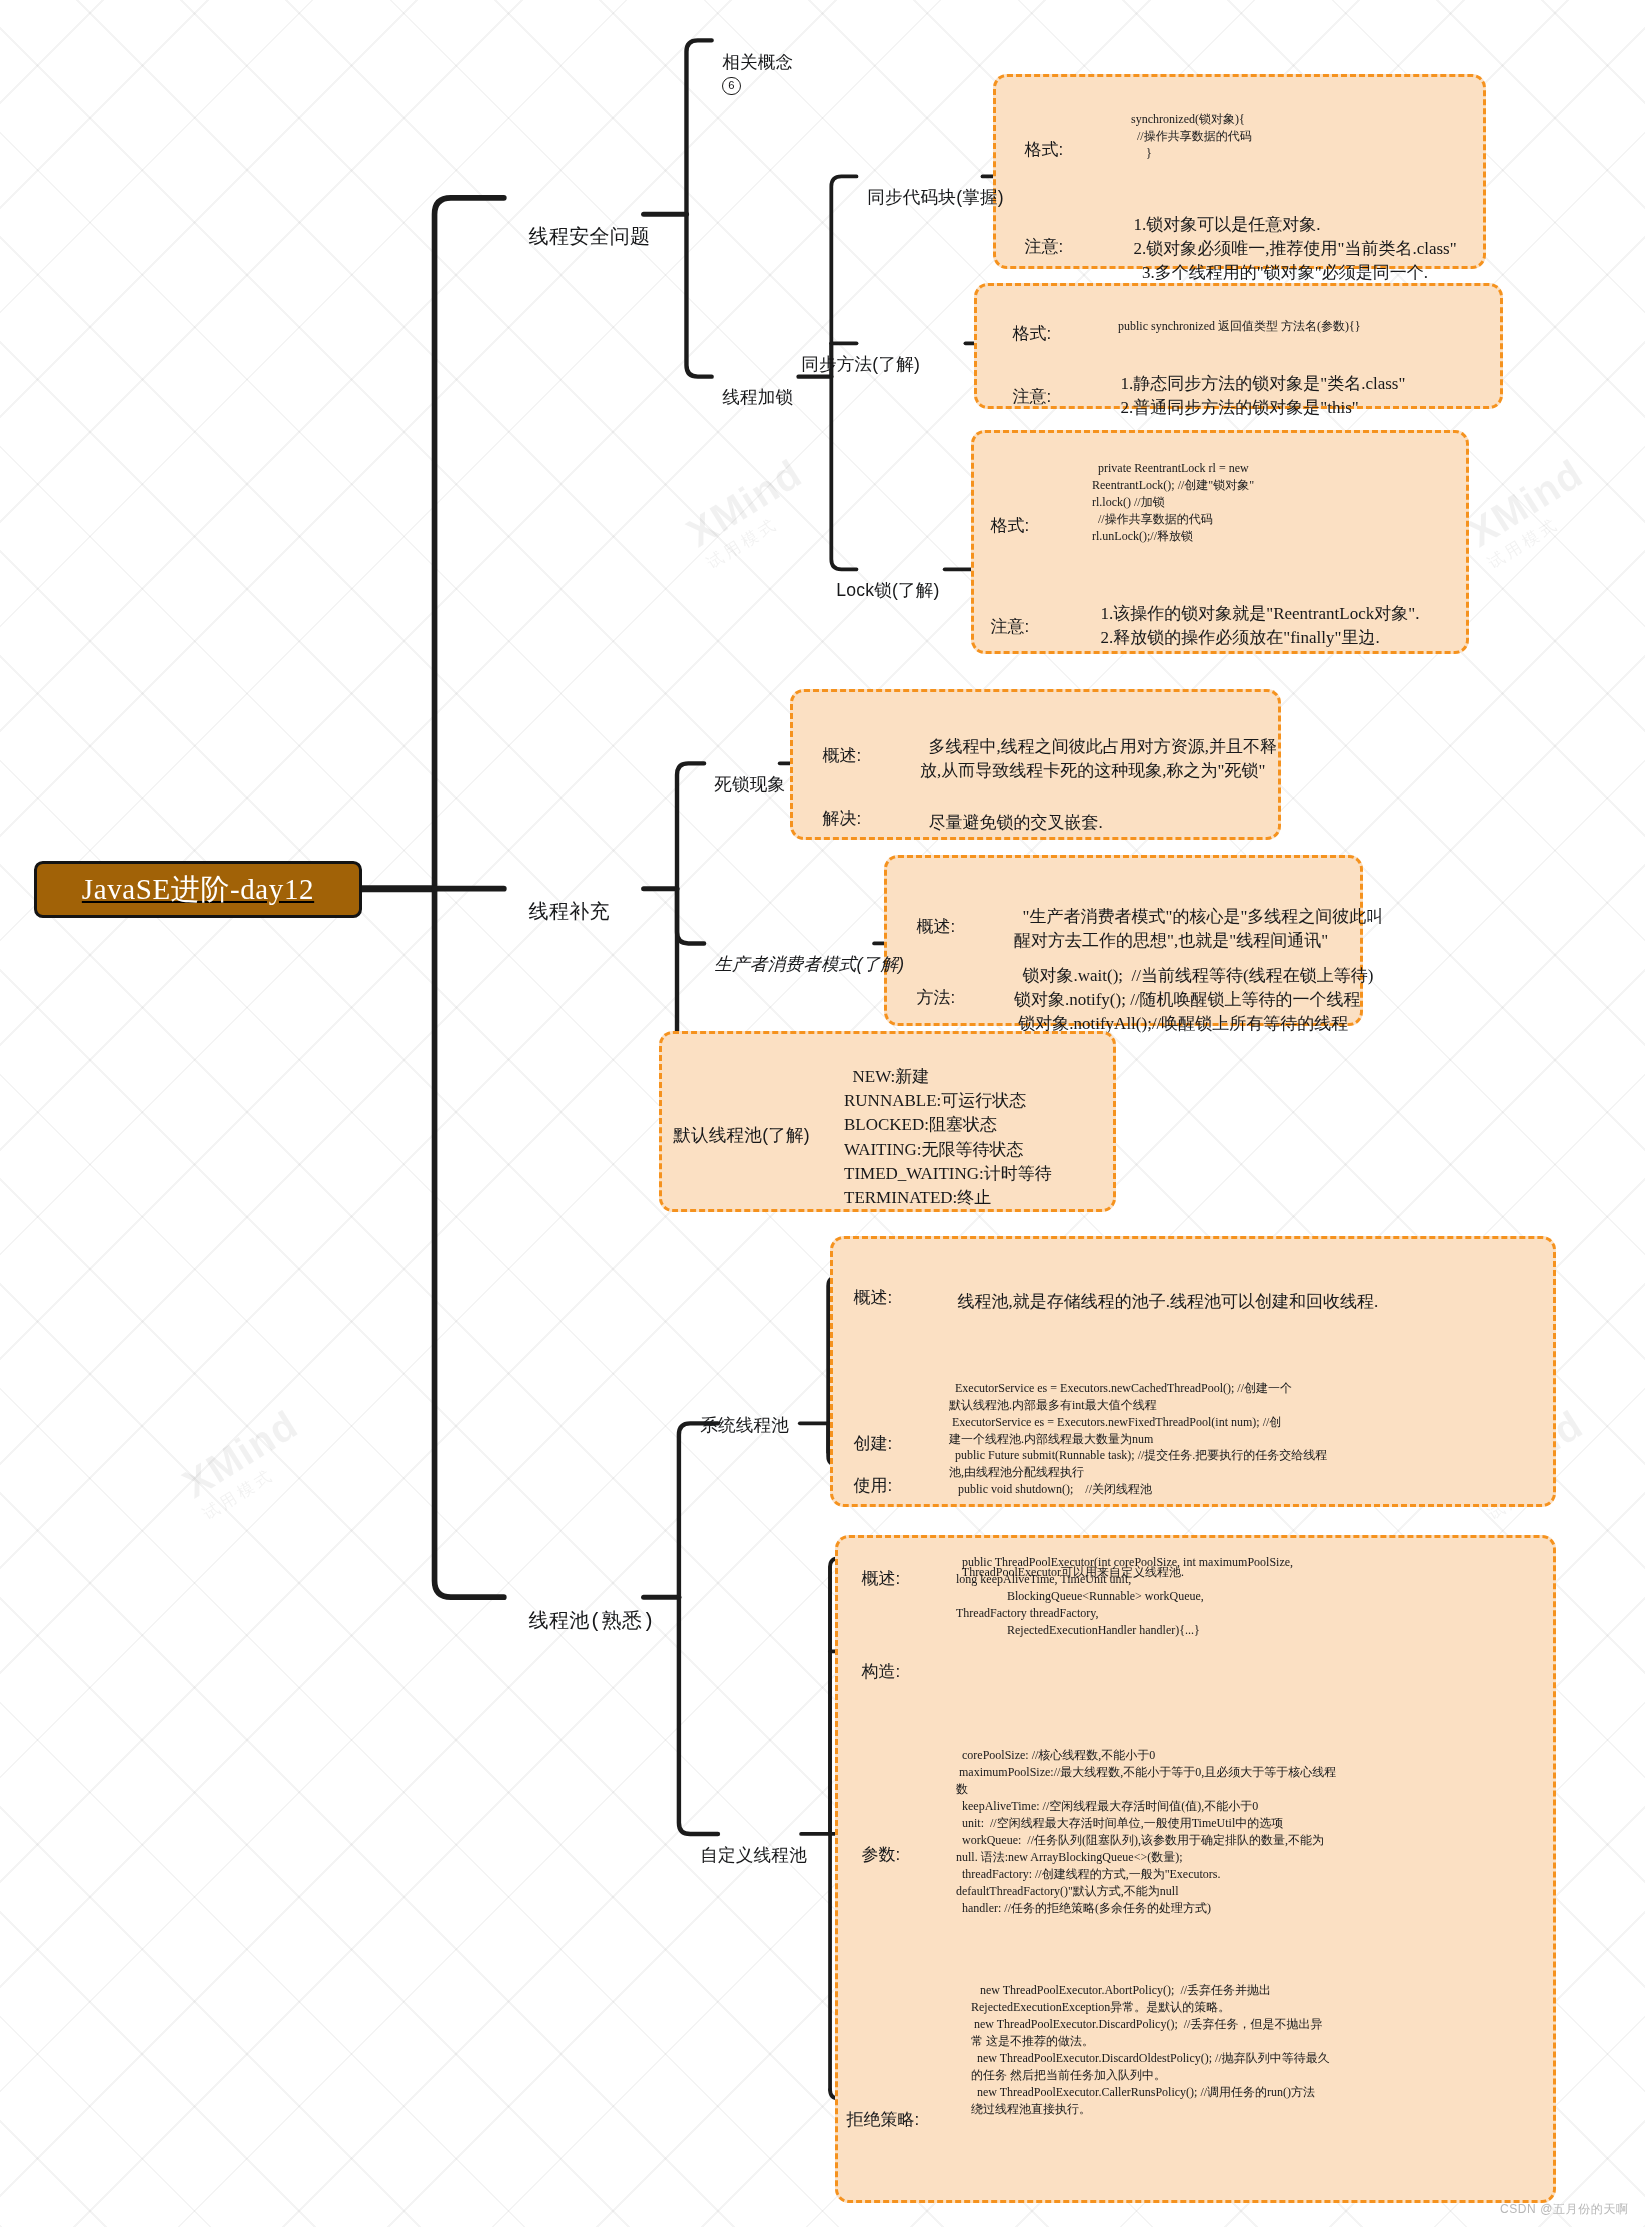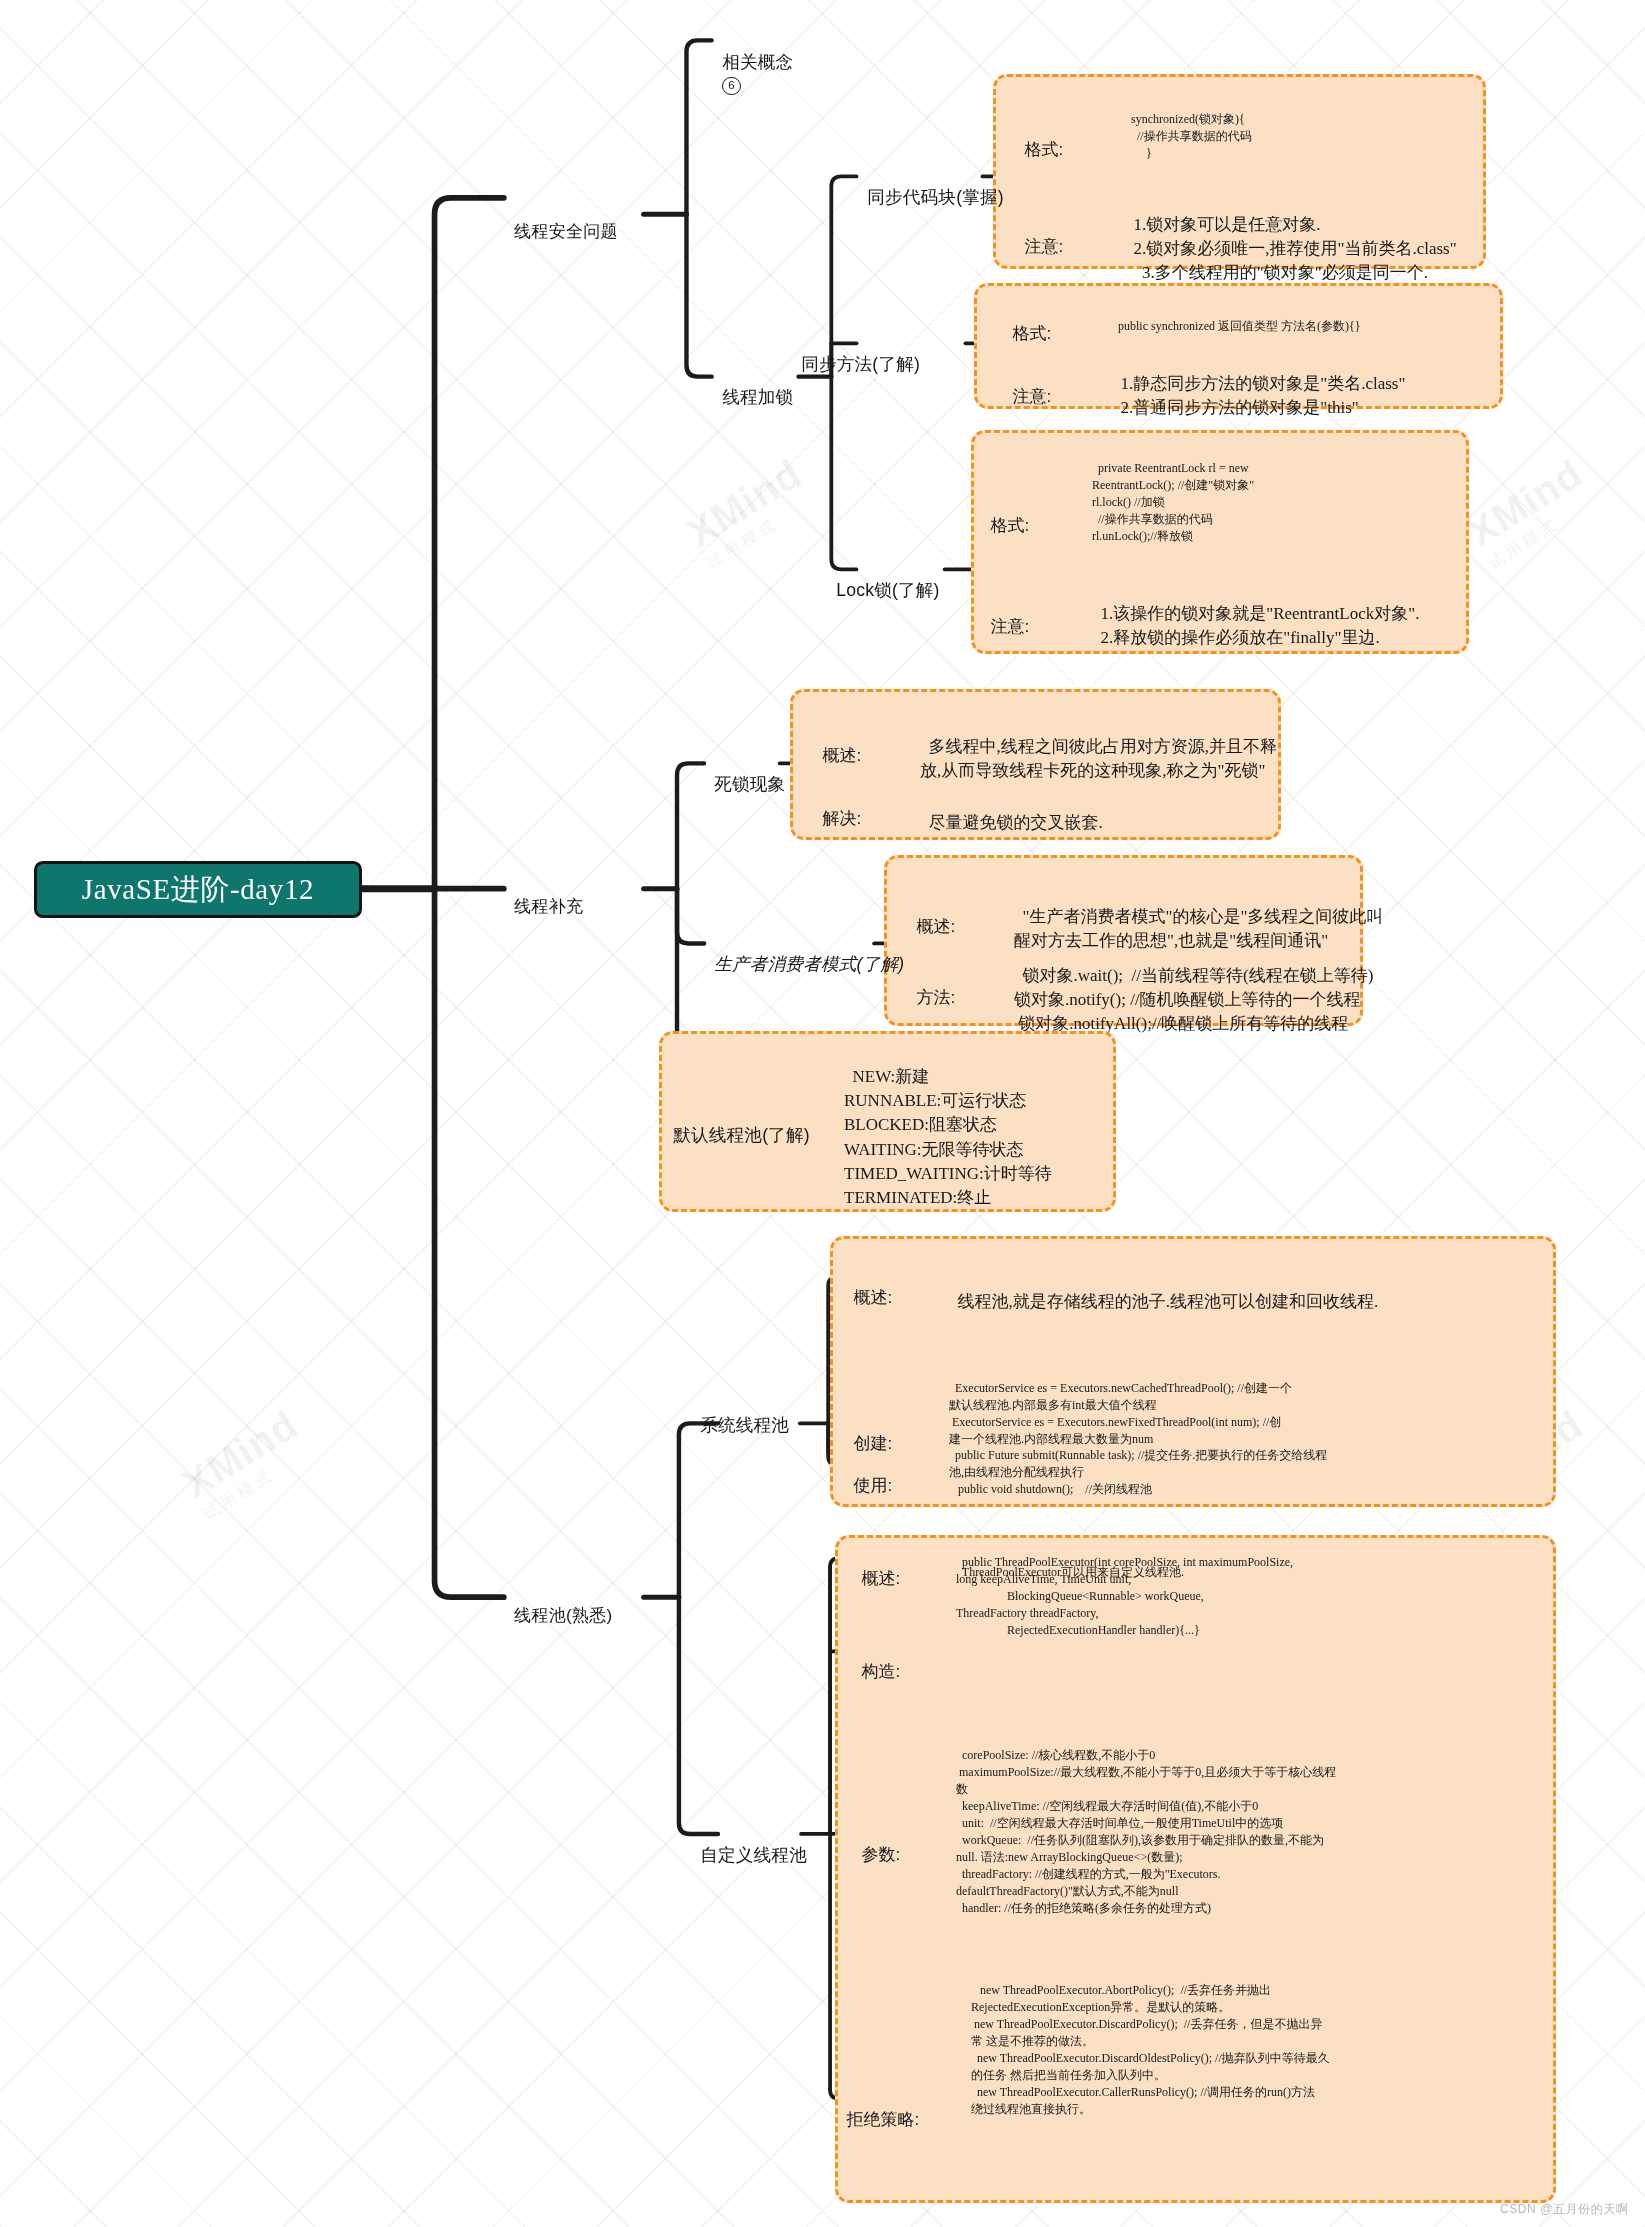--- a/index.html
+++ b/index.html
@@ -12,31 +12,32 @@
   }
   
   #canvas{
     position:absolute;inset:0;
     background-image:
       repeating-linear-gradient(45deg, rgba(0,0,0,0.045) 0px, rgba(0,0,0,0.045) 1.9px, transparent 1.9px, transparent 74px),
       repeating-linear-gradient(-45deg, rgba(0,0,0,0.045) 0px, rgba(0,0,0,0.045) 1.9px, transparent 1.9px, transparent 74px);
   }
   #svg-links{position:absolute;left:0;top:0;width:1645px;height:2227px;}
   .node{position:absolute;white-space:pre;color:#17181a;}
-  .lbl1{font-family:Liberation Sans, sans-serif;font-size:17px;letter-spacing:0.3px;}
+  .lbl1{font-family:Liberation Mono, monospace;font-size:20px;letter-spacing:0.3px;}
   .lbl2{font-family:"Liberation Sans","DejaVu Sans",sans-serif;font-size:17.6px;letter-spacing:0.2px;}
   .key{font-family:"Liberation Sans","DejaVu Sans",sans-serif;font-size:17px;}
   .val{font-family:"Liberation Serif","DejaVu Serif",serif;font-size:17px;line-height:1.42;}
   .val.code{font-size:12px;}
   
   #root-node{
     position:absolute;left:34px;top:861px;width:328px;height:57px;
-    background:#0f766e;border:3.8px solid #141414;border-radius:8.8px;
+    background:#a16207;border:3.8px solid #141414;border-radius:8.8px;
     display:flex;align-items:center;justify-content:center;
     box-sizing:border-box;
+    text-decoration:underline;
   }
   #root-node span{
     color:#ffffff;font-family:"Liberation Serif","DejaVu Serif",serif;
     font-size:29px;letter-spacing:0.6px;
   }
   
   .tbox{
     position:absolute;background:#fbe0c3;
     border:3.1px dashed #f5921e;border-radius:14px;box-sizing:border-box;
   }

